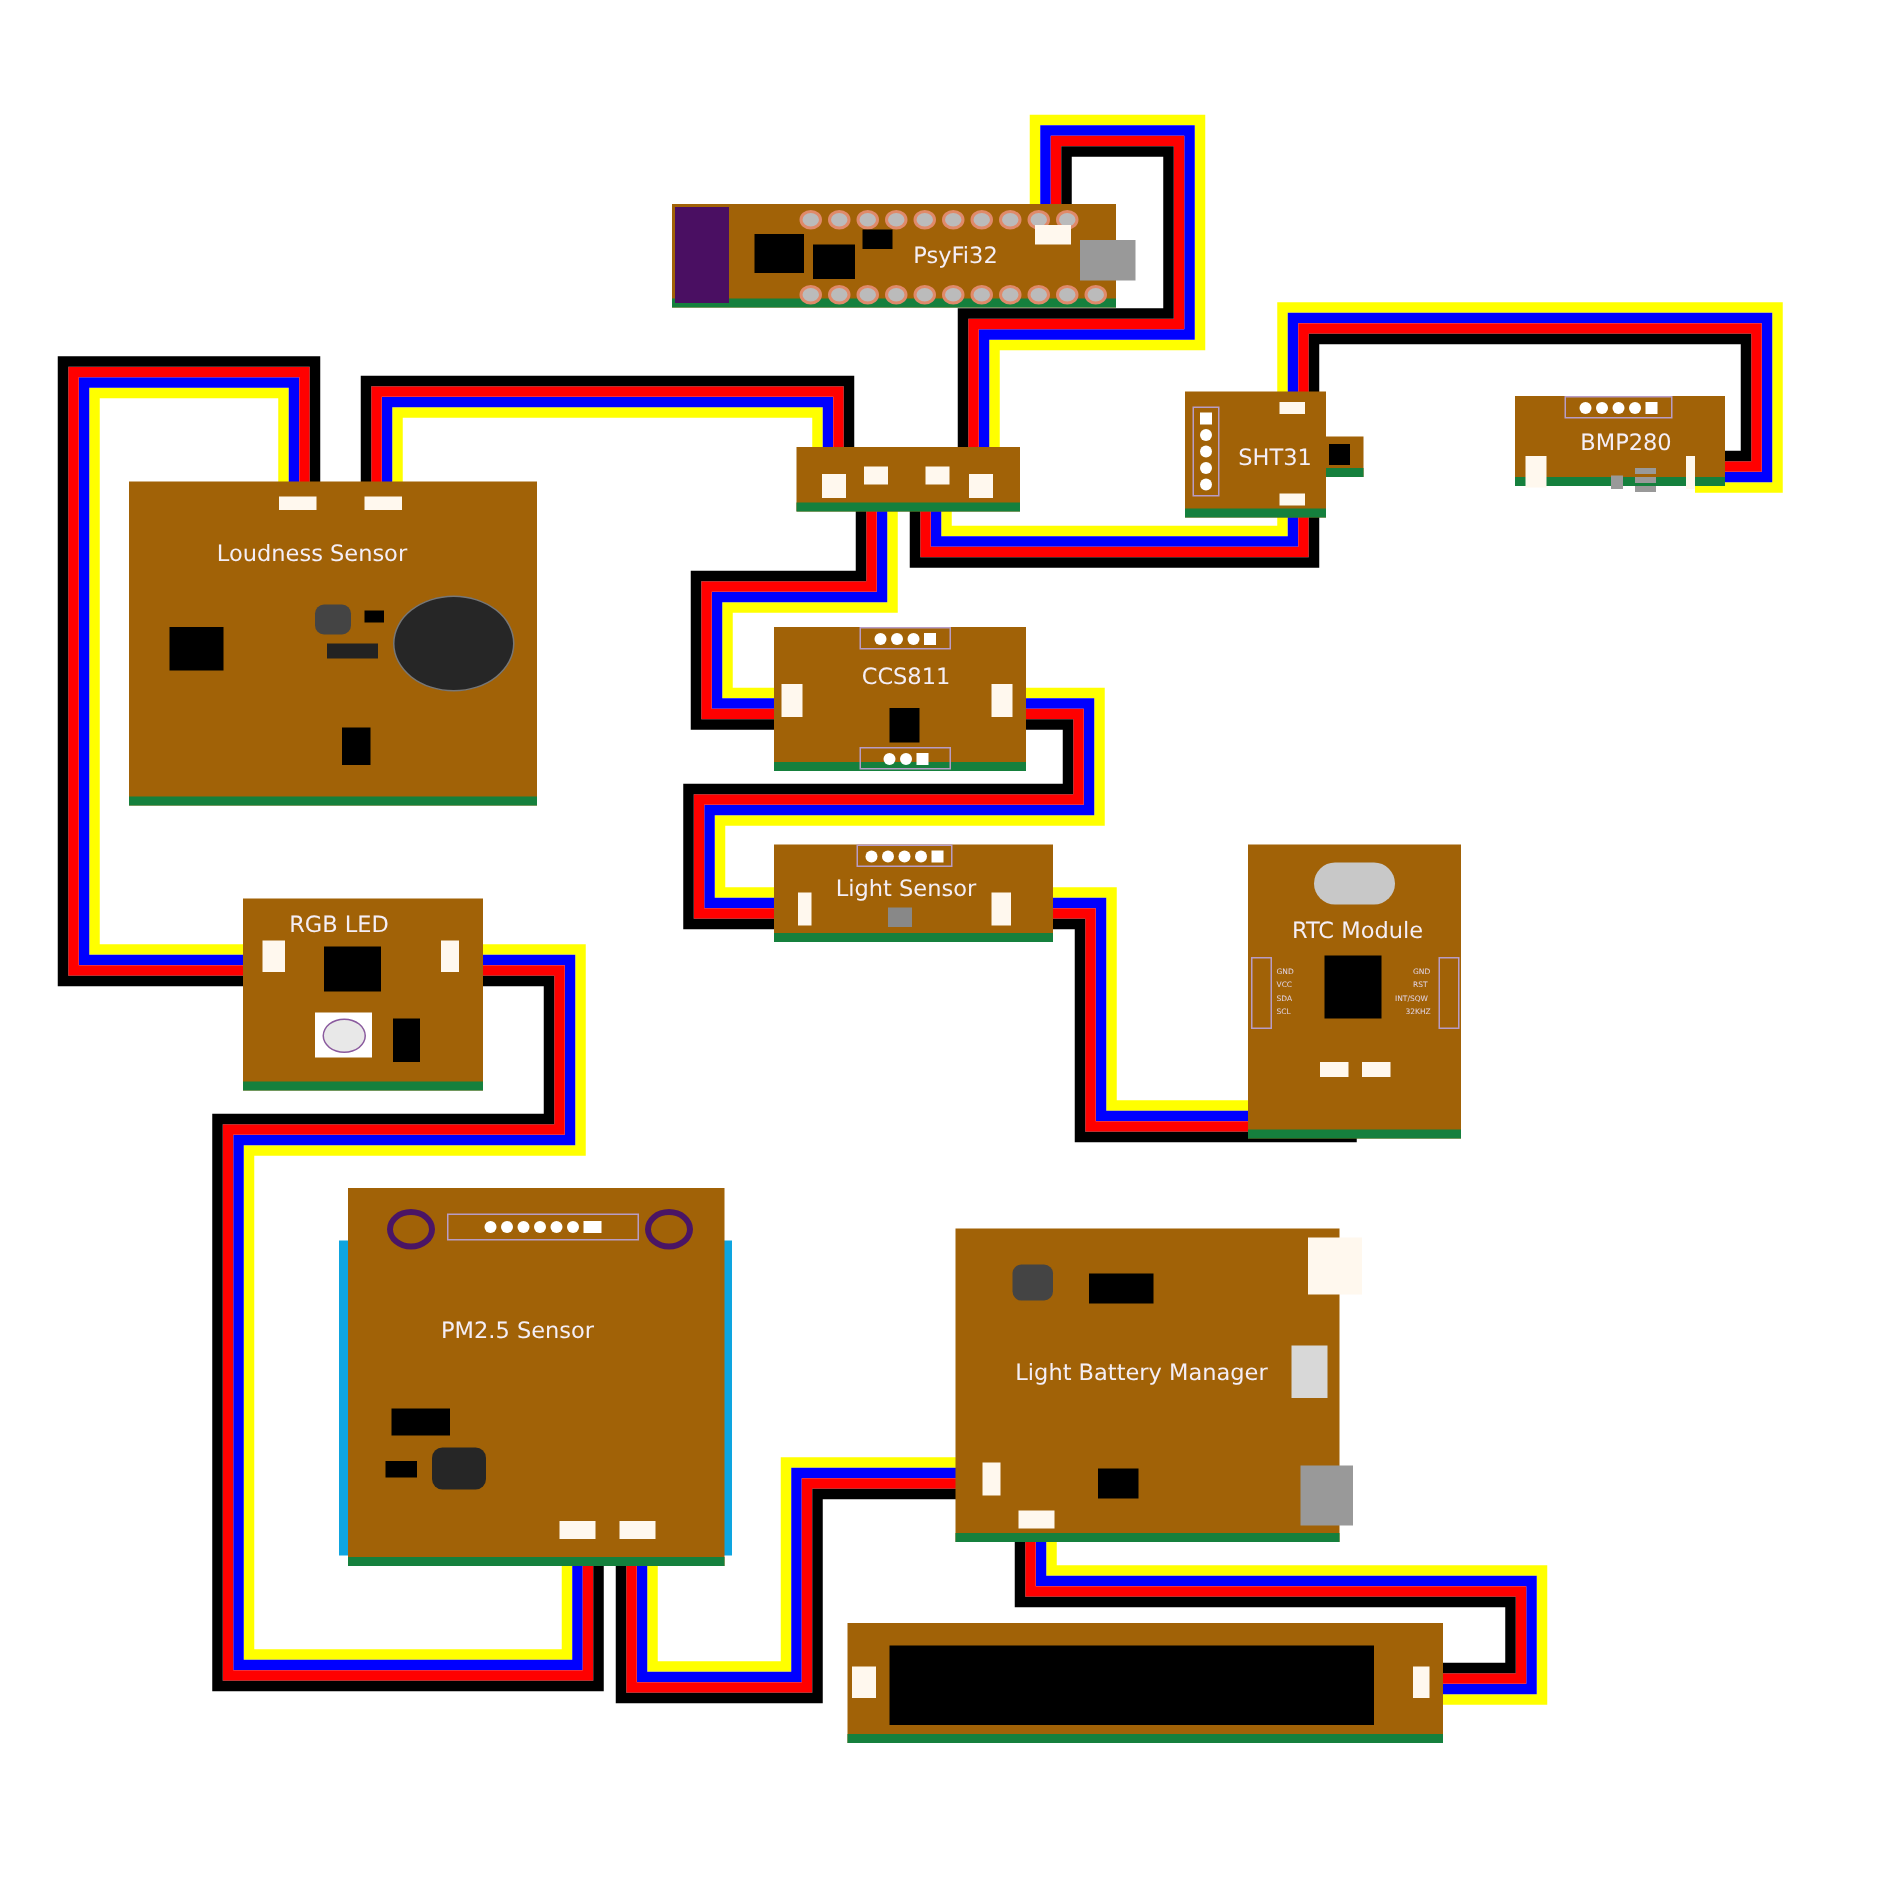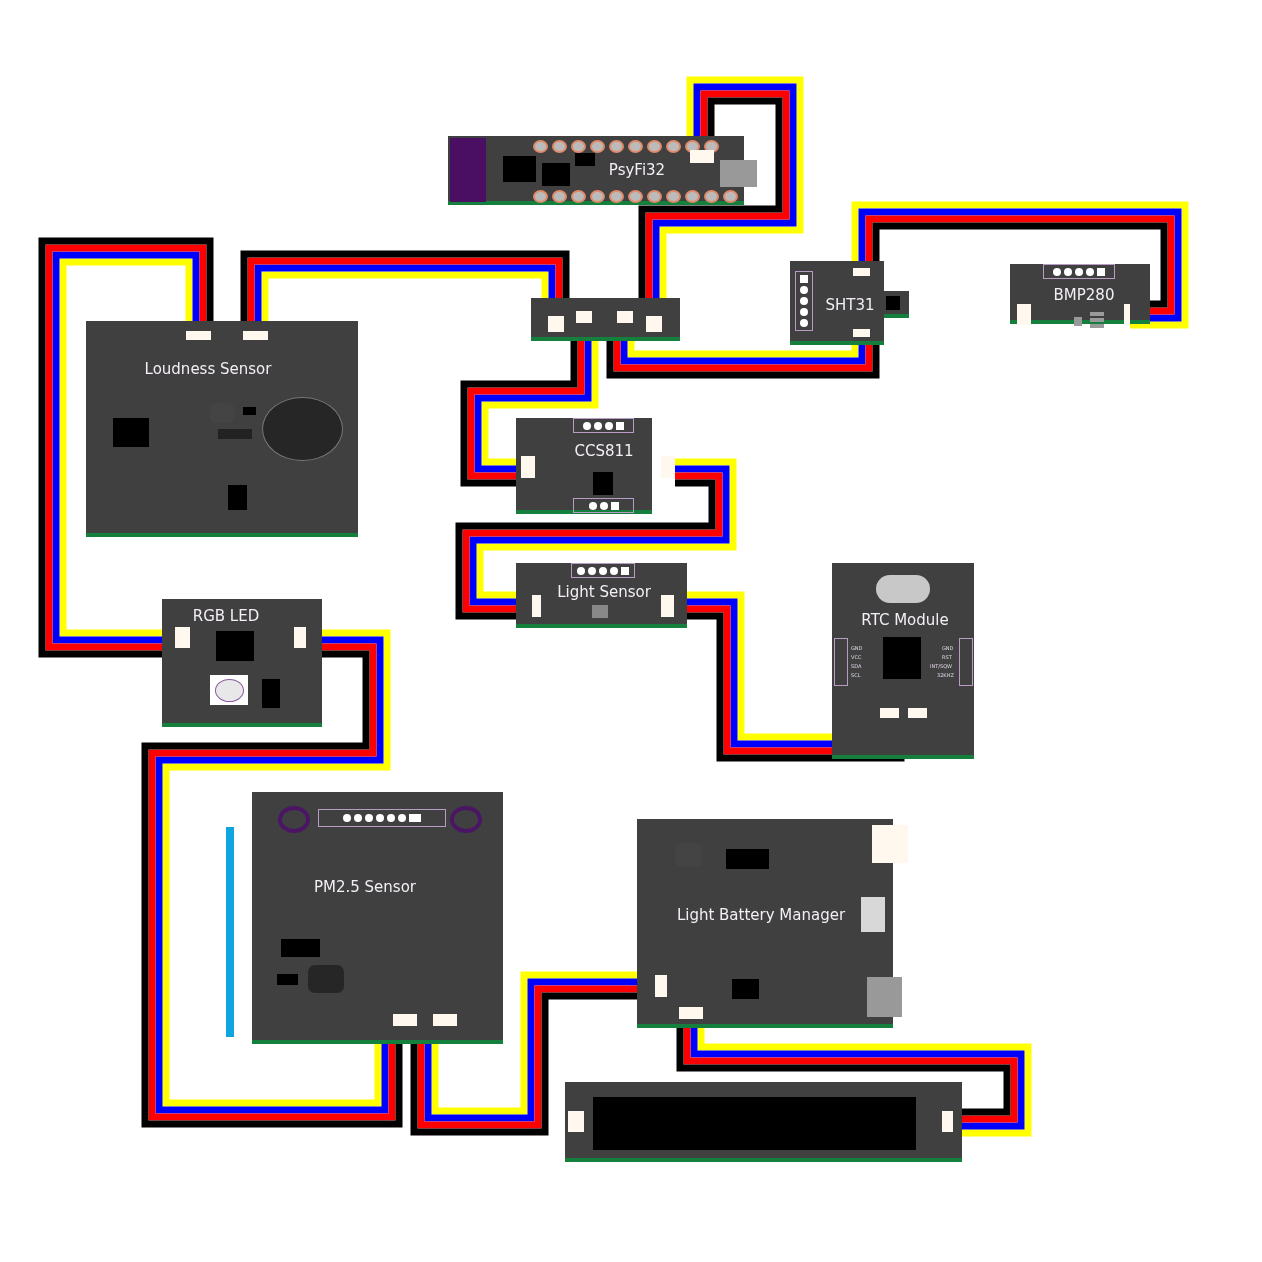--- a/index.html
+++ b/index.html
@@ -1,17 +1,17 @@
 <!DOCTYPE html>
 <html><head>
 <meta charset="utf-8">
 <style>
   html,body{margin:0;padding:0;background:#ffffff;}
   body{width:1262px;height:1262px;position:relative;overflow:hidden;font-family:"DejaVu Sans","Liberation Sans",sans-serif;}
-  .board{position:absolute;background:#404040;box-sizing:border-box;border-bottom:4px solid #15803d;}
+  .board{position:absolute;background:#a16207;box-sizing:border-box;border-bottom:6px solid #15803d;}
   .label{position:absolute;color:#f4eef6;font-size:15px;white-space:nowrap;transform:translateX(-50%);}
   .conn{position:absolute;background:#fff8ee;}
   .chip{position:absolute;background:#000;}
   .gray{position:absolute;background:#999;}
   .lgray{position:absolute;background:#d8d8d8;}
   .pinrow{position:absolute;border:1px solid #b89cc6;box-sizing:border-box;display:flex;align-items:center;justify-content:center;gap:3px;}
   .dot{width:8px;height:8px;border-radius:50%;background:#fff;}
   .sq{width:8px;height:8px;background:#fff;}
   svg.wires{position:absolute;left:0;top:0;}
   .tiny{position:absolute;color:#e0d4e6;font-size:5px;}
@@ -184,39 +184,39 @@
   <div class="conn" style="left:157px;top:10px;width:25px;height:9px;"></div>
   <div class="label" style="left:122px;top:39px;">Loudness Sensor</div>
   <div class="chip" style="left:27px;top:97px;width:36px;height:29px;"></div>
   <div style="position:absolute;left:124px;top:82px;width:24px;height:20px;border-radius:6px;background:#444;"></div>
   <div class="chip" style="left:157px;top:86px;width:13px;height:8px;"></div>
   <div style="position:absolute;left:132px;top:108px;width:34px;height:10px;background:#222;"></div>
   <div style="position:absolute;left:176px;top:76px;width:79px;height:62px;border-radius:50%;background:#262626;border:1px solid #777;"></div>
   <div class="chip" style="left:142px;top:164px;width:19px;height:25px;"></div>
 </div>
 
-<div class="board" style="left:516px;top:418px;width:136px;height:96px;">
+<div class="board" style="left:516px;top:418px;width:168px;height:96px;">
   <div class="pinrow" style="left:57px;top:0px;width:61px;height:15px;">
     <span class="dot"></span>
       <span class="dot"></span>
       <span class="dot"></span>
       <span class="sq"></span>
   </div>
   <div class="label" style="left:88px;top:24px;">CCS811</div>
   <div class="conn" style="left:5px;top:38px;width:14px;height:22px;"></div>
   <div class="conn" style="left:145px;top:38px;width:14px;height:22px;"></div>
   <div class="chip" style="left:77px;top:54px;width:20px;height:23px;"></div>
   <div class="pinrow" style="left:57px;top:80px;width:61px;height:15px;">
     <span class="dot"></span>
       <span class="dot"></span>
       <span class="sq"></span>
   </div>
 </div>
 
-<div class="board" style="left:516px;top:563px;width:171px;height:65px;">
+<div class="board" style="left:516px;top:563px;width:186px;height:65px;">
   <div class="pinrow" style="left:55px;top:0px;width:64px;height:15px;">
     <span class="dot"></span>
       <span class="dot"></span>
       <span class="dot"></span>
       <span class="dot"></span>
       <span class="sq"></span>
   </div>
   <div class="label" style="left:88px;top:20px;">Light Sensor</div>
   <div class="conn" style="left:16px;top:32px;width:9px;height:22px;"></div>
   <div class="conn" style="left:145px;top:32px;width:13px;height:22px;"></div>
@@ -247,21 +247,21 @@
   <div class="conn" style="left:132px;top:28px;width:12px;height:21px;"></div>
   <div class="chip" style="left:54px;top:32px;width:38px;height:30px;"></div>
   <div style="position:absolute;left:48px;top:76px;width:38px;height:30px;background:#fff;">
       <div style="position:absolute;left:5px;top:4px;width:27px;height:21px;border-radius:50%;background:#e8e8e8;border:1px solid #8a5a9e;"></div>
     </div>
   <div class="chip" style="left:100px;top:80px;width:18px;height:29px;"></div>
 </div>
 
 <div style="position:absolute;left:226px;top:827px;width:8px;height:210px;background:#0ea5e0;"></div>
 <div style="position:absolute;left:480px;top:827px;width:8px;height:210px;background:#0ea5e0;"></div>
-<div class="board" style="left:232px;top:792px;width:251px;height:252px;margin-left:20px;">
+<div class="board" style="left:232px;top:792px;width:251px;height:252px;">
   <div style="position:absolute;left:26px;top:14px;width:24px;height:19px;border-radius:50%;border:4px solid #4a1565;"></div>
   <div style="position:absolute;left:198px;top:14px;width:24px;height:19px;border-radius:50%;border:4px solid #4a1565;"></div>
   <div class="pinrow" style="left:66px;top:17px;width:128px;height:18px;">
     <span class="dot"></span>
       <span class="dot"></span>
       <span class="dot"></span>
       <span class="dot"></span>
       <span class="dot"></span>
       <span class="dot"></span>
       <span class="sq" style="width:12px;"></span>

